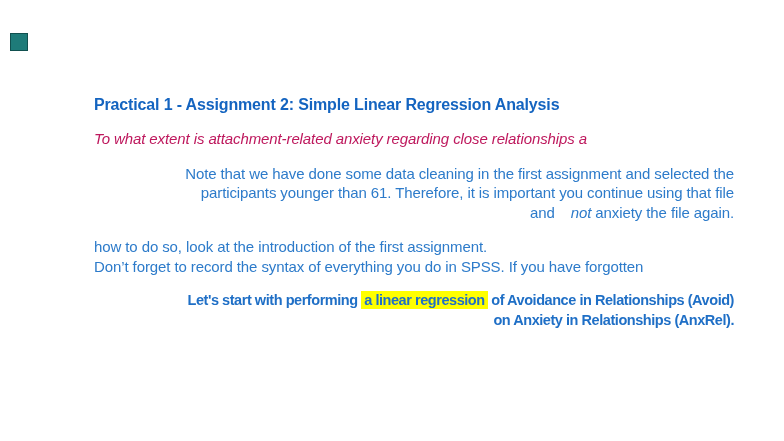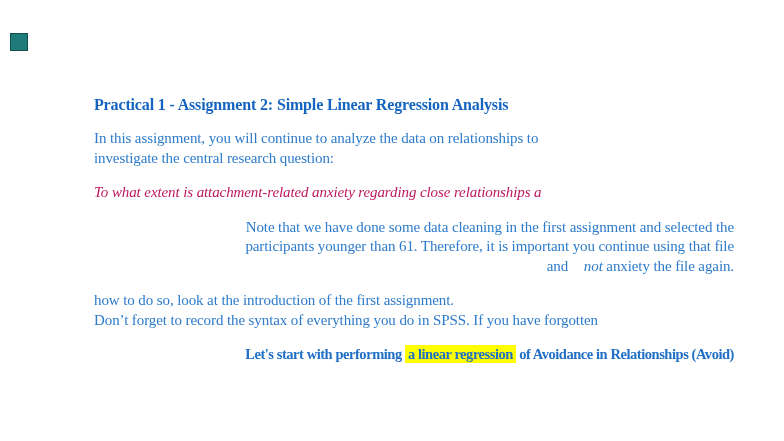--- a/index.html
+++ b/index.html
@@ -6,21 +6,21 @@
     margin: 0;
     padding: 0;
     background: #ffffff;
   }
   .canvas {
     position: relative;
     width: 784px;
     height: 419px;
     background: #ffffff;
     overflow: hidden;
-    font-family: Liberation Serif, serif;
+    font-family: Liberation Sans, sans-serif;
   }
   .marker {
     position: absolute;
     left: 10px;
     top: 33px;
     width: 16px;
     height: 16px;
   }
   .doc {
     position: absolute;
@@ -59,35 +59,32 @@
 <body>
 
 <div class="canvas" style="background: rgb(255, 255, 255);">
 
   <div class="marker" style="background: rgb(30, 123, 121); border: 1px solid rgb(17, 80, 79);"></div>
 
   <div class="doc">
     <h1 style="color: rgb(20, 100, 192);">Practical 1 - Assignment 2: Simple Linear Regression Analysis</h1>
 
     <div id="doc-body">
-        <div class="para " style="color: rgb(45, 123, 202);">
-          <div class="line"><span>In this assignment, you will continue to analyze the data on relationships to</span></div>
-          <div class="line"><span>investigate the central research question:</span></div>
-        </div>
         <div class="para italic" style="color: #be185d;">
           <div class="line"><span>To what extent is attachment-related anxiety regarding close relationships a</span></div>
         </div>
         <div class="para " style="color: rgb(45, 123, 202); text-align: right;">
           <div class="line"><span>Note that we have done some data cleaning in the first assignment and selected the</span></div>
           <div class="line"><span>participants younger than 61. Therefore, it is important you continue using that file</span></div>
           <div class="line"><span>and </span><span class="run-italic">not</span><span> anxiety the file again.</span></div>
         </div>
         <div class="para " style="color: rgb(45, 123, 202);">
           <div class="line"><span>how to do so, look at the introduction of the first assignment.</span></div>
           <div class="line"><span>Don’t forget to record the syntax of everything you do in SPSS. If you have forgotten</span></div>
         </div>
         <div class="para bold spacer-before" style="color: rgb(31, 111, 198);">
           <div class="line"><span>Let's start with performing </span><span class="run-highlight" style="background: rgb(255, 255, 0);">a linear regression</span><span> of Avoidance in Relationships (Avoid)</span></div>
+          <div class="line"><span>on Anxiety in Relationships (AnxRel).</span></div>
         </div>
       </div>
   </div>
 
 </div>
 
 </body></html>

